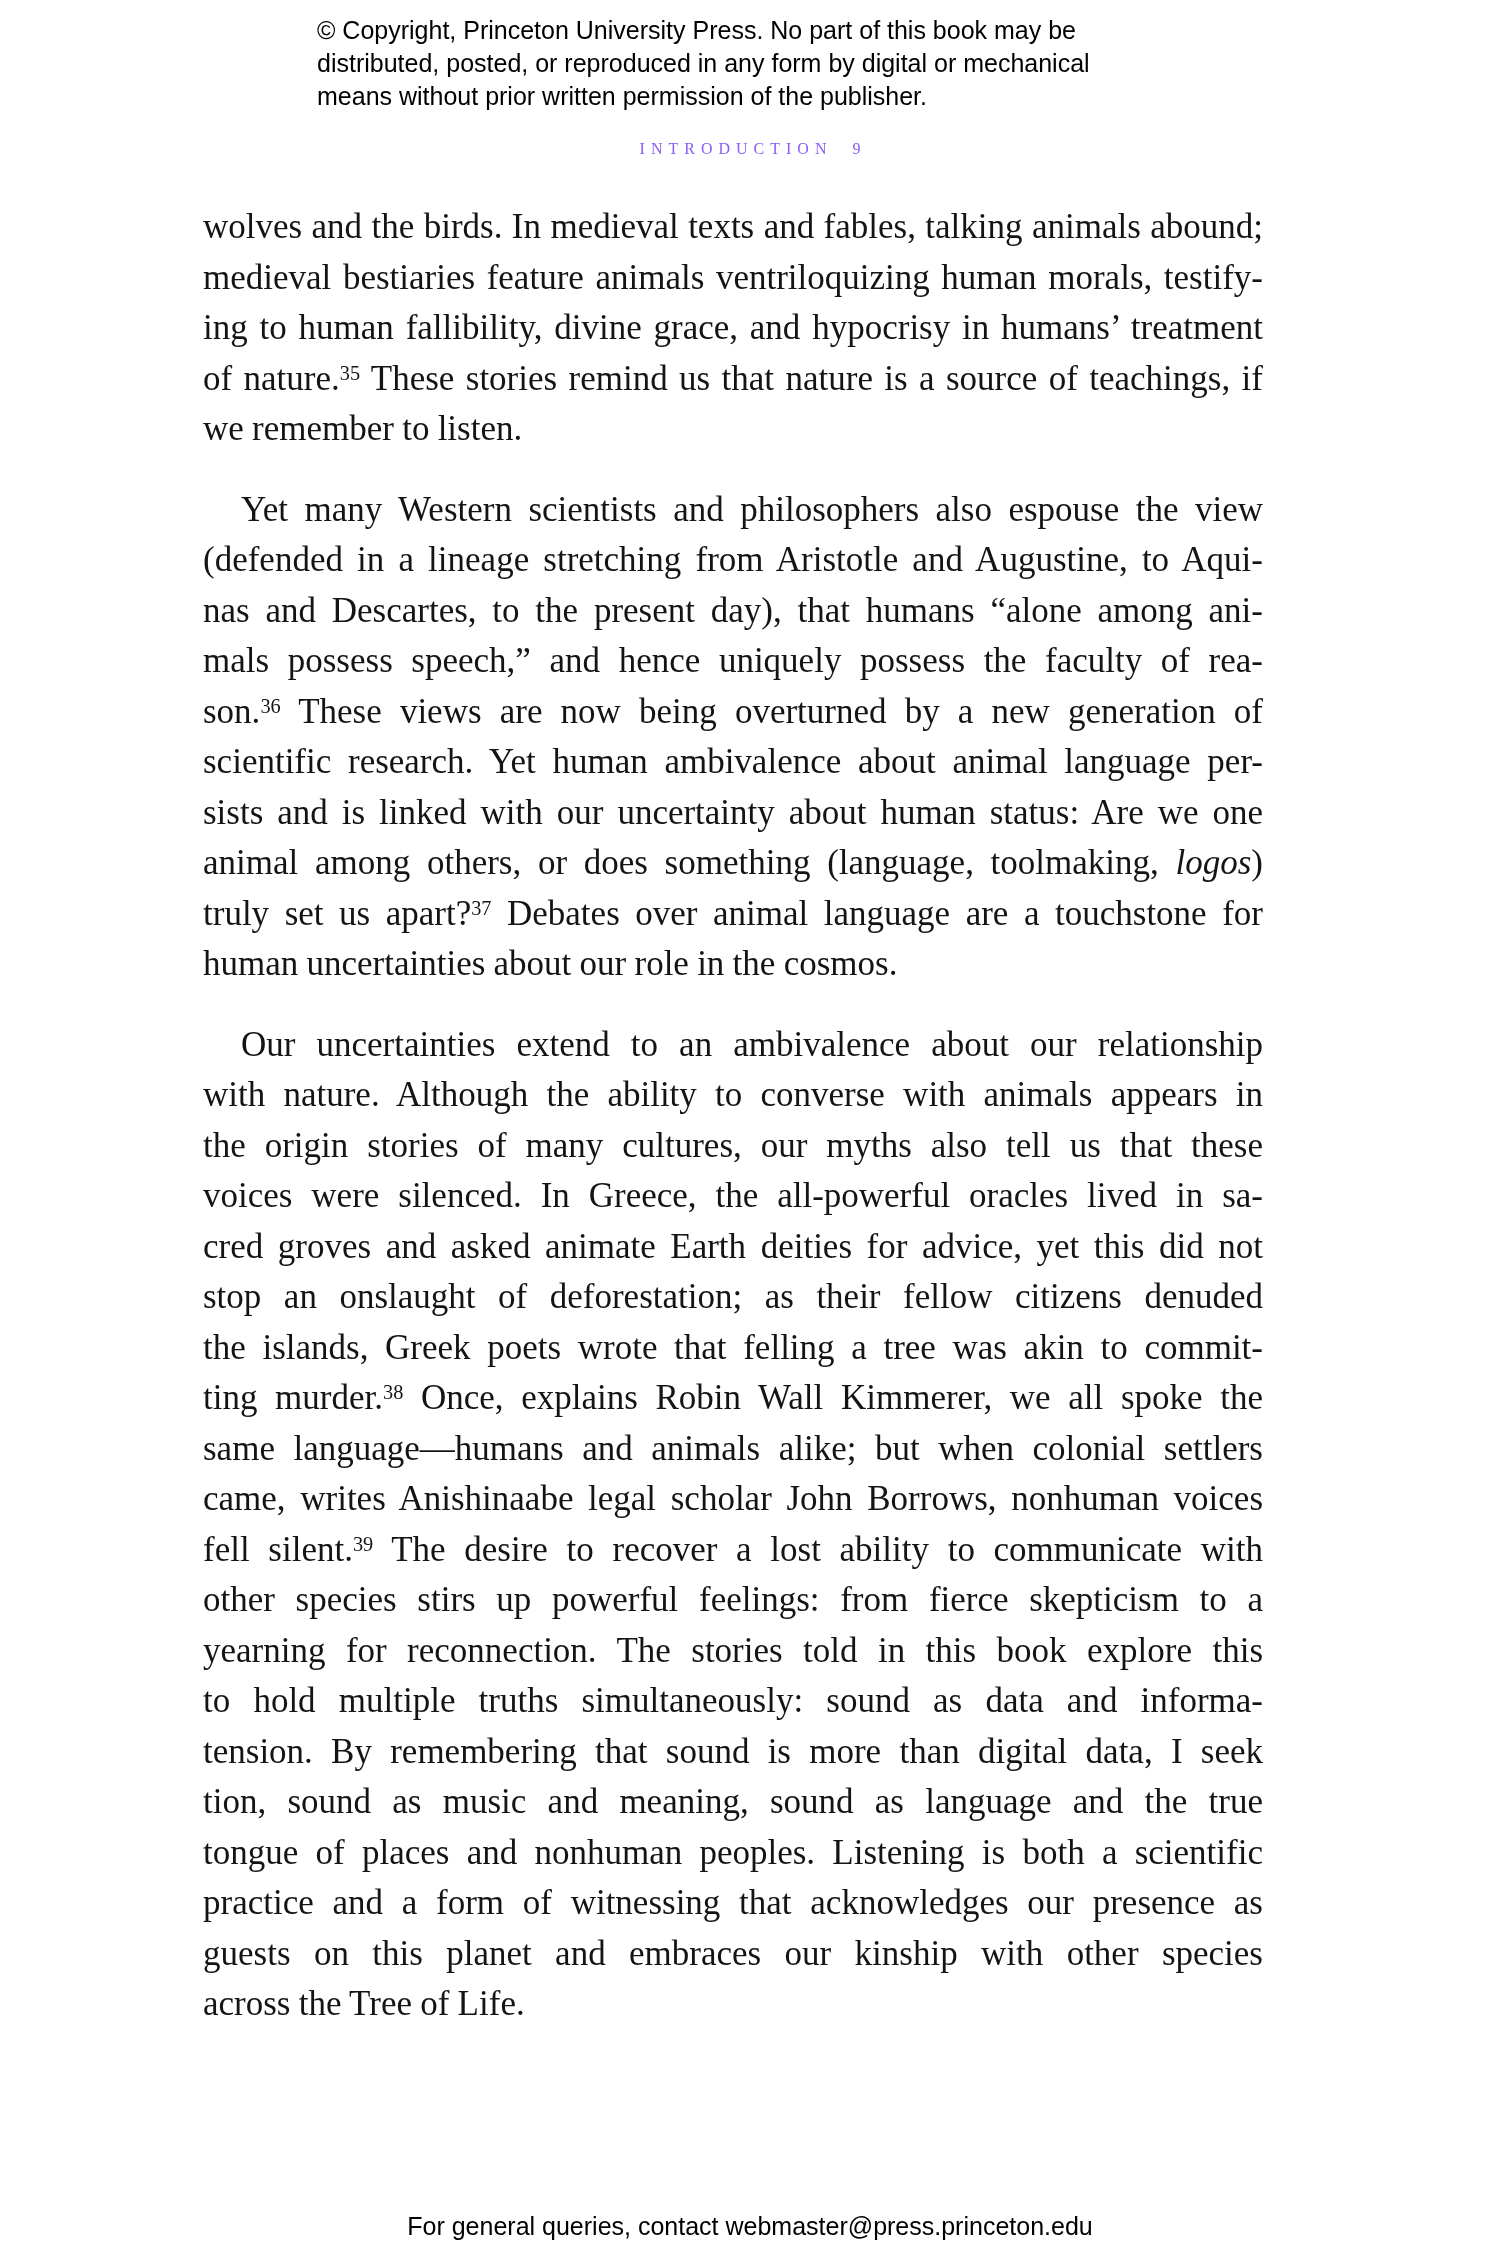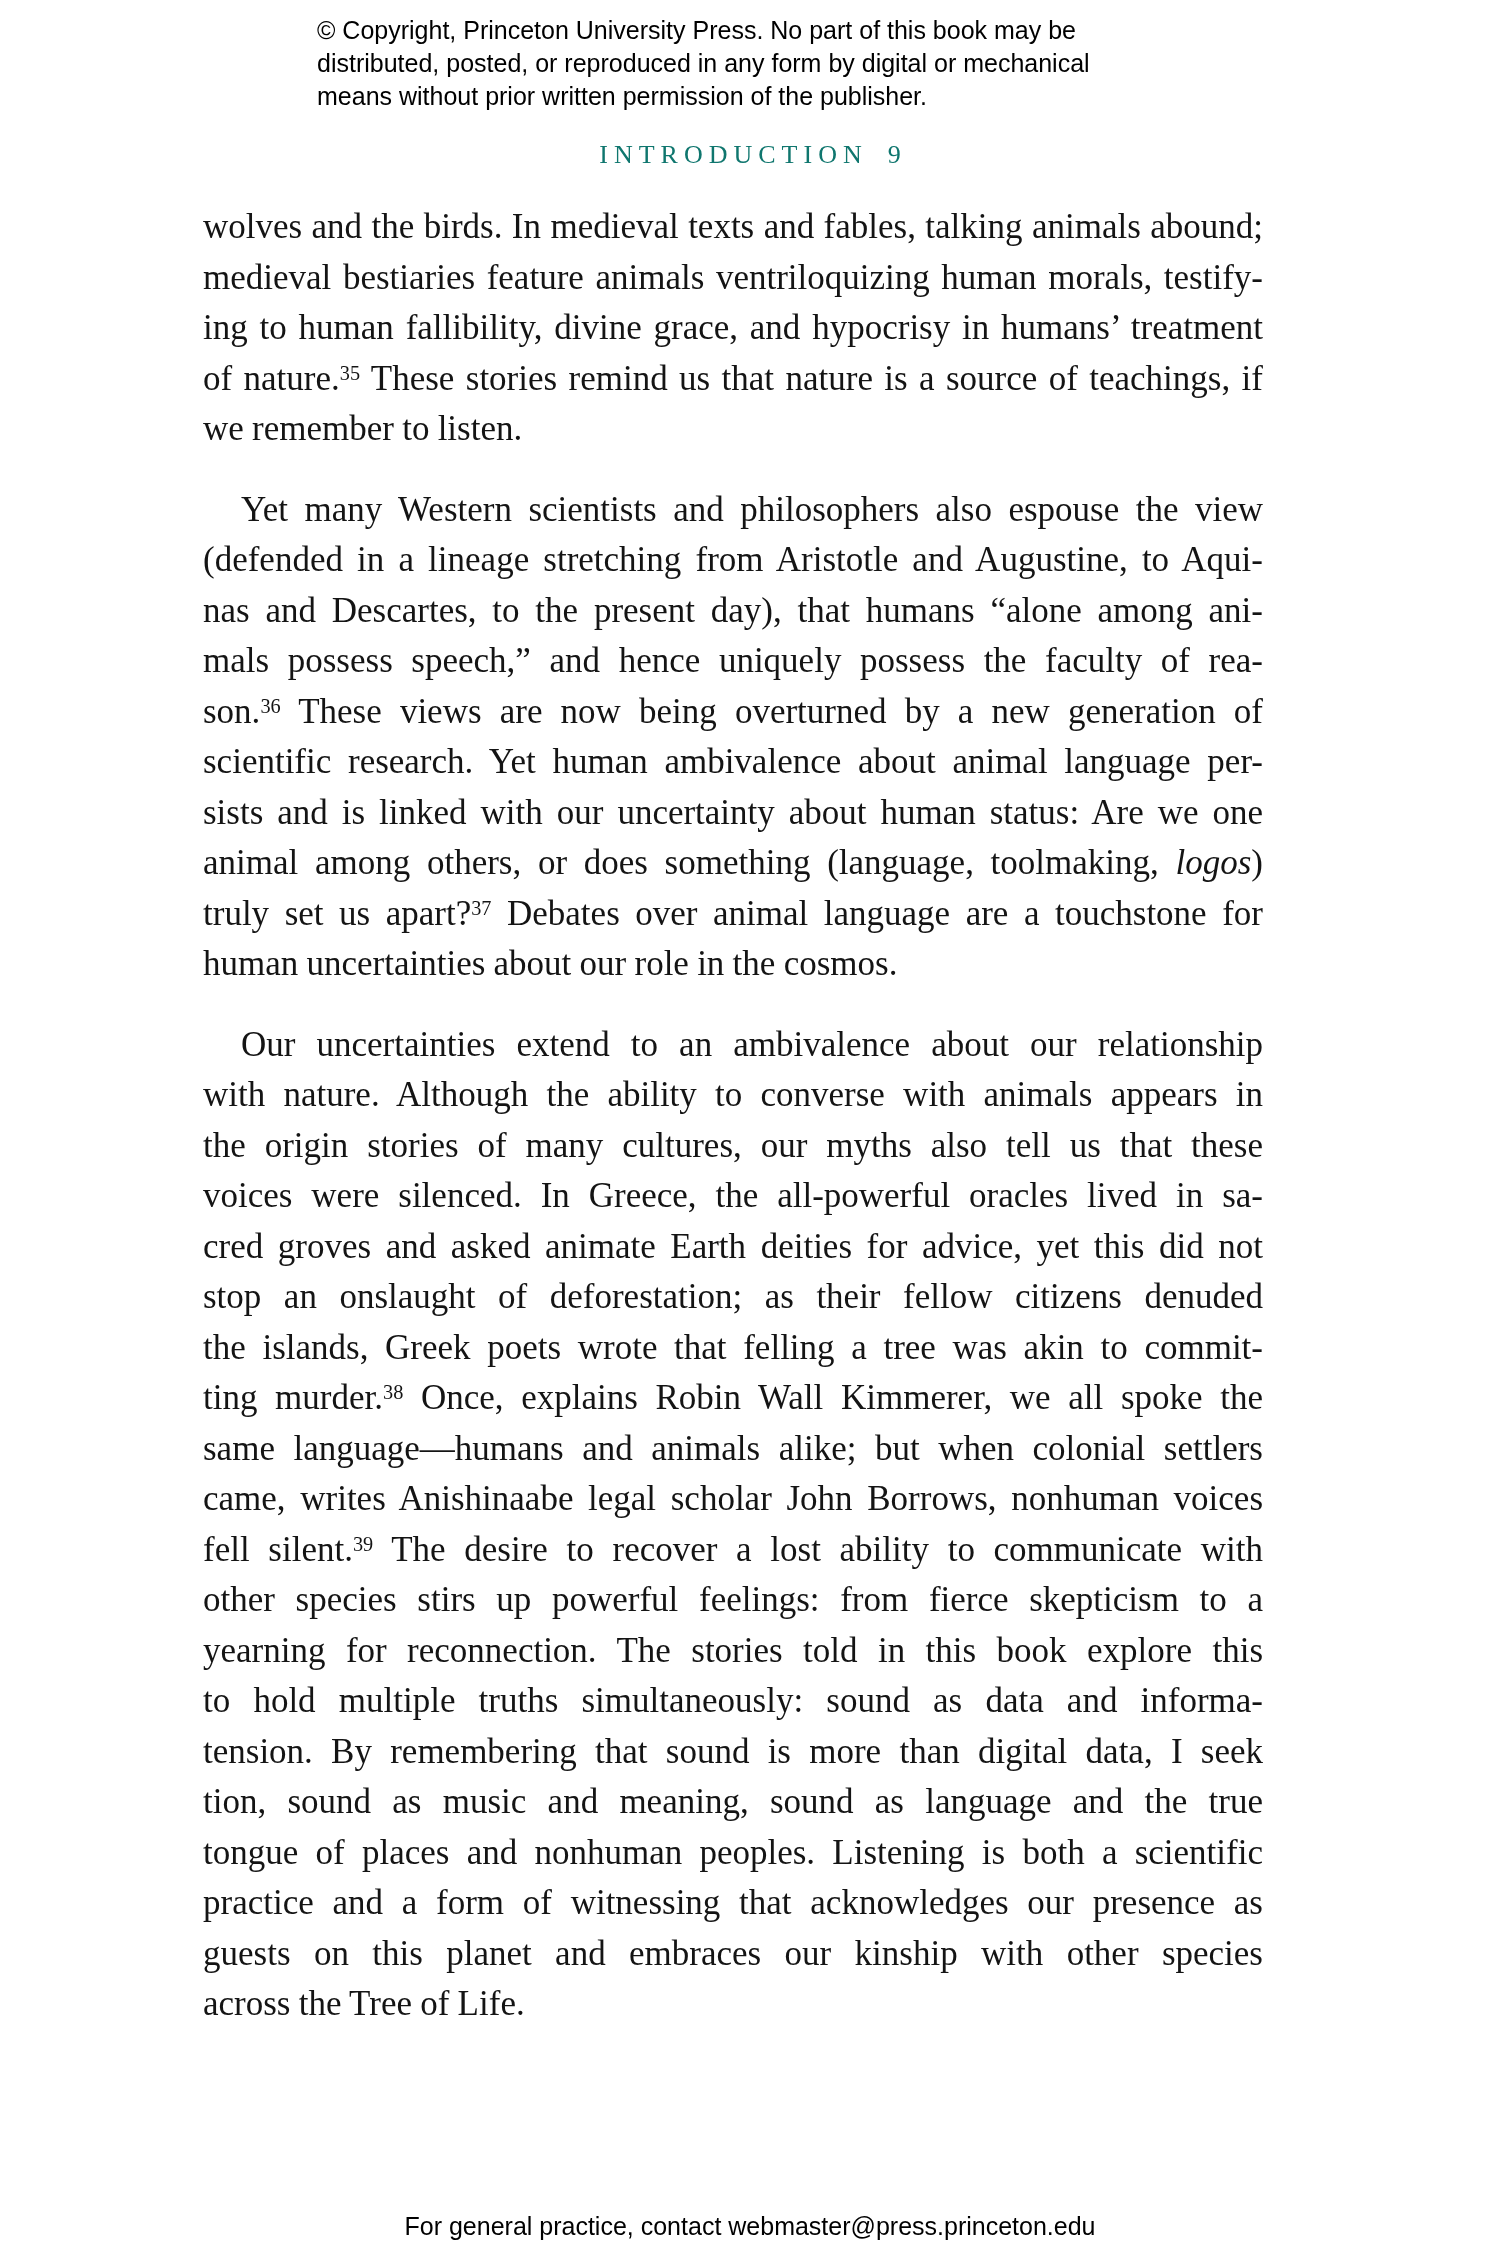--- a/index.html
+++ b/index.html
@@ -25,23 +25,23 @@
     line-height: 33px;
     color: #000000;
   }
   .running-head {
     position: absolute;
     top: 140px;
     left: 0;
     width: 100%;
     text-align: center;
     font-family: "Liberation Serif", serif;
-    font-size: 26px;
+    font-size: 16px;
     letter-spacing: 6px;
-    color: #0f766e;
+    color: #8b5cf6;
   }
   .running-head .pnum {
     margin-left: 20px;
     letter-spacing: 0;
   }
   .body-text {
     position: absolute;
     left: 203px;
     top: 202px;
     width: 1060px;
@@ -129,15 +129,15 @@
         <div class="line">to hold multiple truths simultaneously: sound as data and informa-</div>
         <div class="line">tension. By remembering that sound is more than digital data, I seek</div>
         <div class="line">tion, sound as music and meaning, sound as language and the true</div>
         <div class="line">tongue of places and nonhuman peoples. Listening is both a scientific</div>
         <div class="line">practice and a form of witnessing that acknowledges our presence as</div>
         <div class="line">guests on this planet and embraces our kinship with other species</div>
         <div class="line lastline">across the Tree of Life.</div>
       </div>
     </div>
 
-  <div class="footer">For general practice, contact webmaster@press.princeton.edu</div>
+  <div class="footer">For general queries, contact webmaster@press.princeton.edu</div>
 
 </div>
 
 </body></html>

